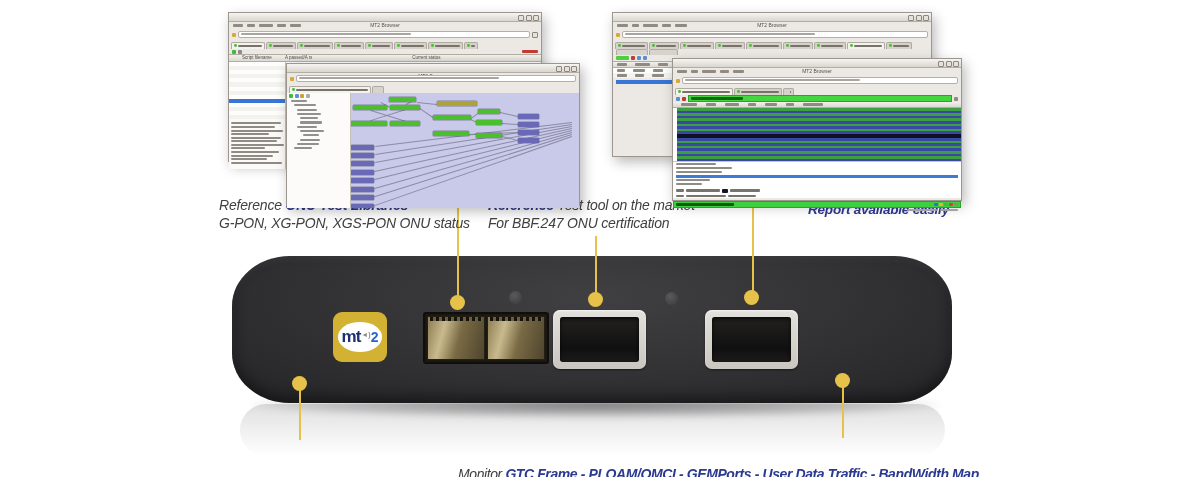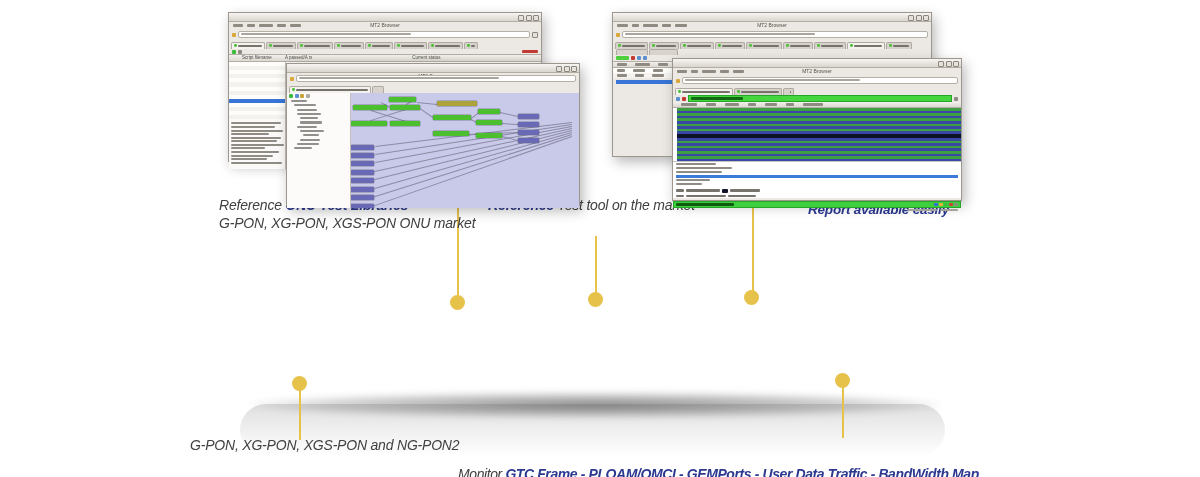--- a/index.html
+++ b/index.html
@@ -534,43 +534,64 @@
         <span style="background:#8f8a82"></span>
       </span>
     </div>
     <div class="substat">
       <span class="bar" style="width:30px;height:2px;background:#a5a29c"></span>
       <span class="bar" style="width:18px;height:2px;background:#a5a29c"></span>
     </div>
   </div>
 
   <div id="floor-shadow"></div>
+  <div id="device">
+    <div class="logo">
+      <div class="blob">
+        <span class="mt">mt</span>
+        <span class="spk">◄)</span>
+        <span class="two">2</span>
+      </div>
+    </div>
+    <div class="sfp-dual">
+      <div class="sfp-cell"></div>
+      <div class="sfp-cell"></div>
+    </div>
+    <div class="cage" style="left:321px">
+        <div class="hole"></div>
+      </div>
+    <div class="cage" style="left:473px">
+        <div class="hole"></div>
+      </div>
+    <div class="led" style="left:277px;top:35px"></div>
+    <div class="led" style="left:433px;top:36px"></div>
+  </div>
   <div id="reflection"></div>
 
   <div class="vline" style="left:457px;top:204px;height:99px"></div>
   <div class="vline" style="left:595px;top:236px;height:64px"></div>
   <div class="vline" style="left:752px;top:200px;height:98px"></div>
   <div class="vline" style="left:299px;top:390px;height:50px"></div>
   <div class="vline" style="left:842px;top:387px;height:51px"></div>
   <div class="cdot" style="left:450px;top:295px"></div>
   <div class="cdot" style="left:588px;top:292px"></div>
   <div class="cdot" style="left:744px;top:290px"></div>
   <div class="cdot" style="left:292px;top:376px"></div>
   <div class="cdot" style="left:835px;top:373px"></div>
 
   <div class="ann" style="left:219px;top:197px">
     <div><span class="dk">Reference </span><span class="bl">ONU Test Libraries</span></div>
-    <div class="dk">G-PON, XG-PON, XGS-PON ONU market</div>
+    <div class="dk">G-PON, XG-PON, XGS-PON ONU status</div>
   </div>
   <div class="ann" style="left:488px;top:197px">
     <div><span class="bl">Reference </span><span class="dk">Test tool on the market</span></div>
+    <div class="dk">For BBF.247 ONU certification</div>
   </div>
   <div class="ann" style="left:808px;top:201px;font-size:13.5px">
     <span class="bl">Report available easily</span>
   </div>
   <div class="ann" style="left:190px;top:437px">
-    <div class="dk">G-PON, XG-PON, XGS-PON and NG-PON2</div>
   </div>
   <div class="ann" style="left:458px;top:466px;letter-spacing:-0.4px">
     <span class="dk">Monitor </span><span class="bl">GTC Frame - PLOAM/OMCI - GEMPorts - User Data Traffic - BandWidth Map</span>
   </div>
 
 </div>
 
 </body></html>

